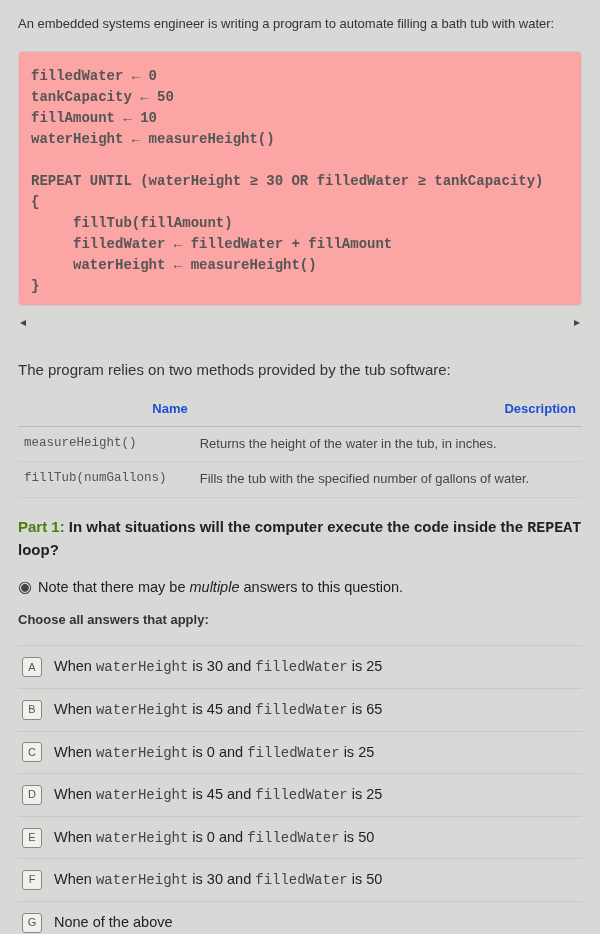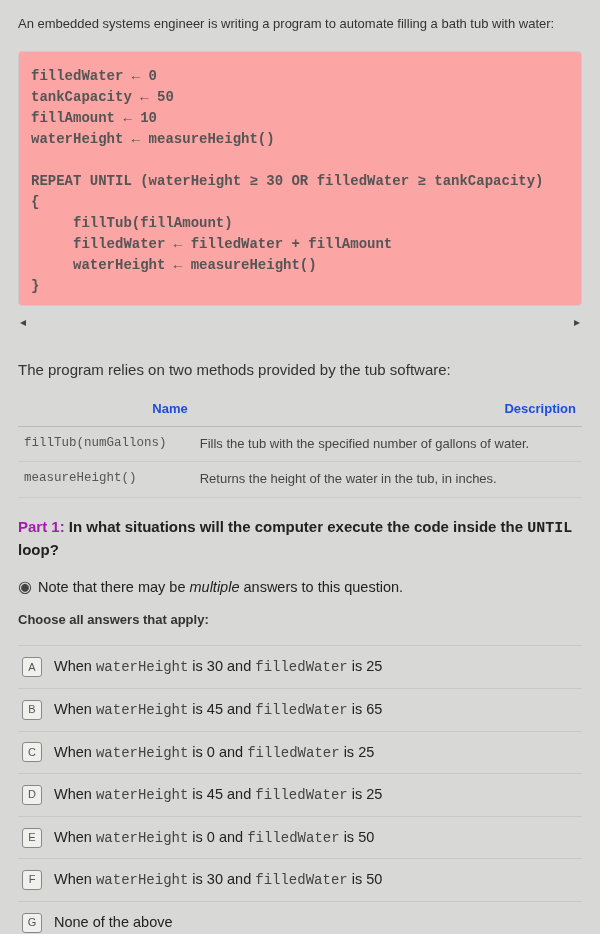--- a/index.html
+++ b/index.html
@@ -78,21 +78,21 @@
     }
     .methods-table .code-cell {
       font-family: "Courier New", Courier, monospace;
       font-size: 12.5px;
       color: #555;
     }
     .part-heading {
       font-size: 15px;
       font-weight: bold;
       margin-bottom: 4px;
-      color: #a21caf;
+      color: #4d7c0f;
     }
     .part-question {
       font-size: 15px;
       font-weight: bold;
       display: inline;
     }
     .part-question .code {
       font-family: "Courier New", Courier, monospace;
       font-weight: bold;
     }
@@ -178,32 +178,32 @@
 
 <table class="methods-table">
   <thead>
     <tr>
       <th>Name</th>
       <th>Description</th>
     </tr>
   </thead>
   <tbody>
     <tr>
+      <td class="code-cell">measureHeight()</td>
+      <td>Returns the height of the water in the tub, in inches.</td>
+    </tr>
+    <tr>
       <td class="code-cell">fillTub(numGallons)</td>
       <td>Fills the tub with the specified number of gallons of water.</td>
     </tr>
-    <tr>
-      <td class="code-cell">measureHeight()</td>
-      <td>Returns the height of the water in the tub, in inches.</td>
-    </tr>
   </tbody>
 </table>
 
 <div>
-  <span class="part-heading">Part 1: </span><span class="part-question"><span>In what situations will the computer execute the code inside the </span><span class="code">UNTIL</span><span> loop?</span></span>
+  <span class="part-heading">Part 1: </span><span class="part-question"><span>In what situations will the computer execute the code inside the </span><span class="code">REPEAT</span><span> loop?</span></span>
 </div>
 
 <div class="note-row">
   <span class="eye-icon">◉</span>
   <span><span>Note that there may be </span><em>multiple</em><span> answers to this question.</span></span>
 </div>
 
 <div class="choose-label">Choose all answers that apply:</div>
 
 <div class="options">

